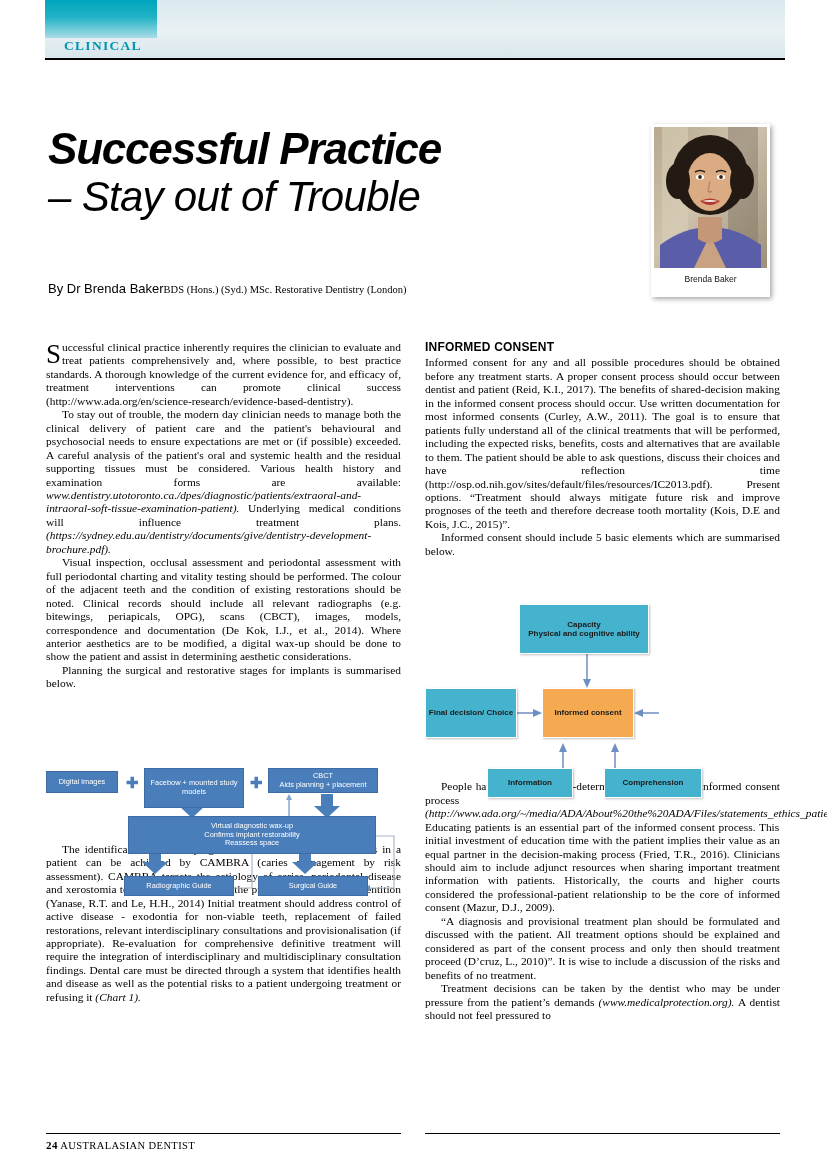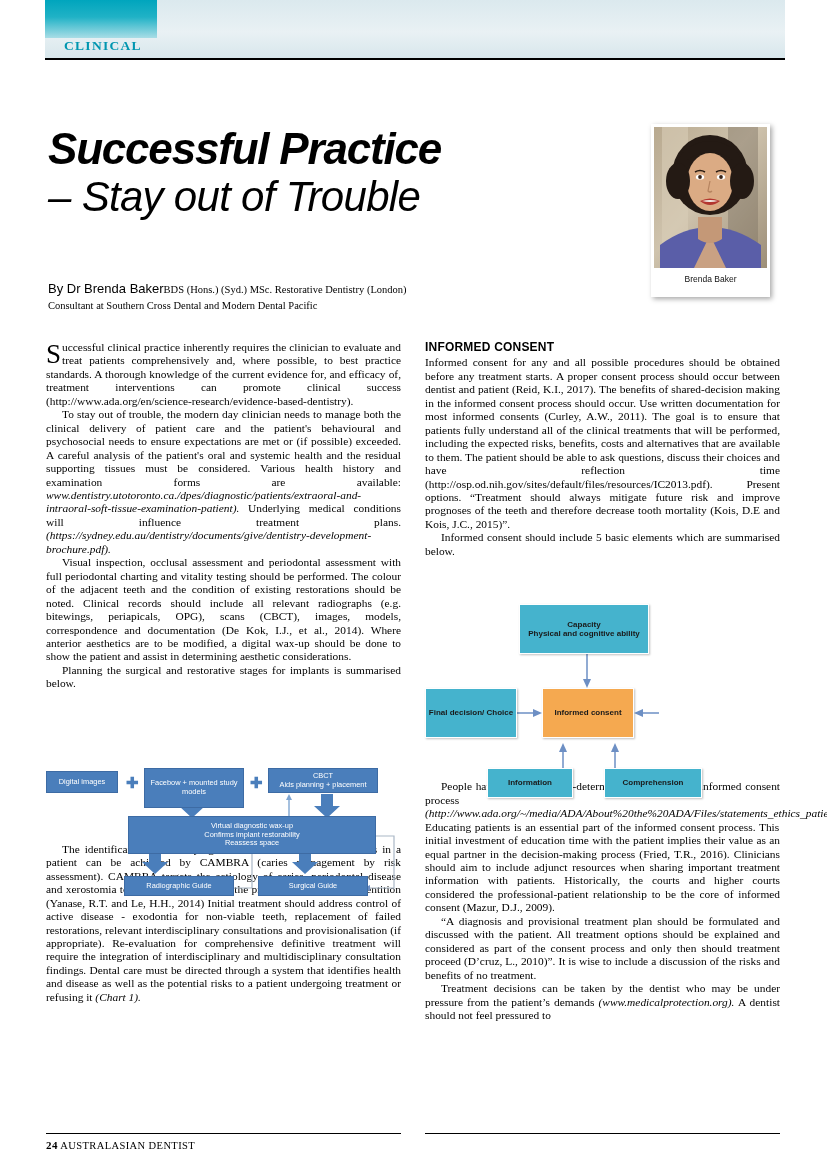--- a/index.html
+++ b/index.html
@@ -267,21 +267,20 @@
   <div class="header-kicker">CLINICAL</div>
   <div class="header-rule"></div>
 
   <div class="title-block">
     <div class="title-line1">Successful Practice</div>
     <div class="title-line2">– Stay out of Trouble</div>
   </div>
 
   <div class="byline">
     <span class="byline-name">By Dr Brenda Baker</span><span class="byline-quals">BDS (Hons.) (Syd.) MSc. Restorative Dentistry (London)</span>
-    <span class="byline-sub">Consultant at Southern Cross Dental and Modern Dental Pacific</span>
   </div>
 
   <div class="photo-wrap">
     <div class="photo">
       <svg width="113" height="141" viewBox="0 0 113 141">
         <defs>
           <linearGradient id="bgg" x1="0" y1="0" x2="1" y2="1">
             <stop offset="0%" stop-color="#b8a98f"></stop>
             <stop offset="45%" stop-color="#cfc3ad"></stop>
             <stop offset="100%" stop-color="#9d8f78"></stop>

